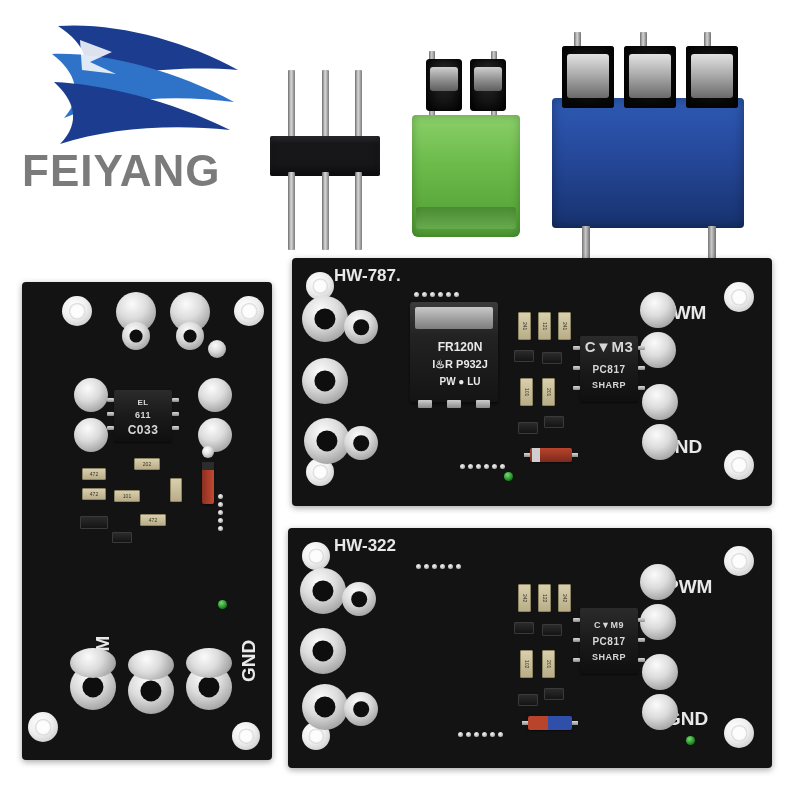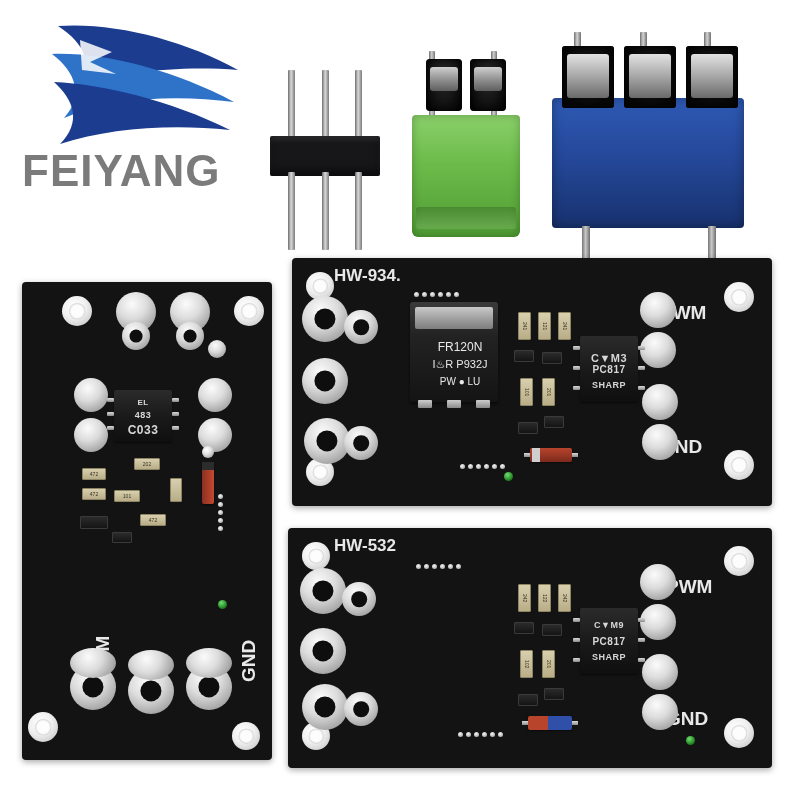--- a/index.html
+++ b/index.html
@@ -272,21 +272,21 @@
   .mosfet .pin {
     width: 16%;
     height: 8px;
     background: linear-gradient(to bottom,#cdcdcd,#8a8a8a);
     border-radius: 1px;
   }
   .mos-line {
     position: absolute;
     left: 12px; right: 0;
     text-align: center;
-    font-weight: normal;
+    font-weight: bold;
     font-size: 10px;
   }
 
   
   .to220 {
     position: absolute;
     background: linear-gradient(to bottom, #2d2d2d 0%, #1d1d1d 45%, #121212 100%);
     border-radius: 3px;
     color: #e4e4e4;
     font-family: "Liberation Sans", sans-serif;
@@ -408,21 +408,21 @@
       <div class="pad tin" style="left:186px; top:58px; width:18px; height:18px;"></div>
 
       <div class="sop" style="left:92px; top:108px; width:58px; height:52px;">
         <div class="leg" style="left:-7px; top:8px;"></div>
         <div class="leg" style="left:-7px; top:22px;"></div>
         <div class="leg" style="left:-7px; top:36px;"></div>
         <div class="leg" style="right:-7px; top:8px;"></div>
         <div class="leg" style="right:-7px; top:22px;"></div>
         <div class="leg" style="right:-7px; top:36px;"></div>
         <div class="sop-txt" style="top:8px; font-size:8px;">EL</div>
-        <div class="sop-txt" style="top:20px; font-size:9px;">483</div>
+        <div class="sop-txt" style="top:20px; font-size:9px;">611</div>
         <div class="sop-txt" style="top:33px; font-size:12px;">C033</div>
       </div>
 
       <div class="smd beige" style="left:60px; top:186px; width:22px; height:10px;">472</div>
       <div class="smd beige" style="left:60px; top:206px; width:22px; height:10px;">472</div>
       <div class="smd beige" style="left:92px; top:208px; width:24px; height:10px;">101</div>
       <div class="smd beige" style="left:112px; top:176px; width:24px; height:10px;">202</div>
       <div class="smd beige" style="left:118px; top:232px; width:24px; height:10px;">472</div>
       <div class="smd dark" style="left:58px; top:234px; width:26px; height:11px;"></div>
       <div class="smd dark" style="left:90px; top:250px; width:18px; height:9px;"></div>
@@ -448,21 +448,21 @@
       <div class="pad tin" style="left:48px; top:366px; width:46px; height:30px;"></div>
       <div class="pad tin" style="left:106px; top:368px; width:46px; height:30px;"></div>
       <div class="pad tin" style="left:164px; top:366px; width:46px; height:30px;"></div>
 
       <div class="led" style="left:196px; top:318px; width:9px; height:9px;"></div>
     </div>
   </div>
 
   <div class="pcb" style="left:292px; top:258px; width:480px; height:248px;">
     <div class="pcb-inner">
-      <div class="silk" style="left:42px; top:8px; font-size:17px;">HW-934.</div>
+      <div class="silk" style="left:42px; top:8px; font-size:17px;">HW-787.</div>
       <div class="silk" style="left:368px; top:44px; font-size:19px;">PWM</div>
       <div class="silk" style="left:368px; top:178px; font-size:19px;">GND</div>
 
       <div class="mount" style="left:14px; top:14px; width:28px; height:28px;"></div>
       <div class="mount" style="left:432px; top:24px; width:30px; height:30px;"></div>
       <div class="mount" style="left:14px; top:200px; width:28px; height:28px;"></div>
       <div class="mount" style="left:432px; top:192px; width:30px; height:30px;"></div>
 
       <div class="pad tin hole" style="left:10px; top:38px; width:46px; height:46px;"></div>
       <div class="pad tin hole" style="left:52px; top:52px; width:34px; height:34px;"></div>
@@ -495,21 +495,21 @@
           <div class="p"></div>
       </div>
 
       <div class="sop" style="left:288px; top:78px; width:58px; height:66px;">
         <div class="leg" style="left:-7px; top:10px;"></div>
         <div class="leg" style="left:-7px; top:30px;"></div>
         <div class="leg" style="left:-7px; top:50px;"></div>
         <div class="leg" style="right:-7px; top:10px;"></div>
         <div class="leg" style="right:-7px; top:30px;"></div>
         <div class="leg" style="right:-7px; top:50px;"></div>
-        <div class="sop-txt" style="top:16px; font-size:11px;">C▼M3</div>
+        <div class="sop-txt" style="top:2px; font-size:15px;">C▼M3</div>
         <div class="sop-txt" style="top:28px; font-size:10px;">PC817</div>
         <div class="sop-txt" style="top:44px; font-size:9px;">SHARP</div>
       </div>
 
       <div class="smd beige vert" style="left:226px; top:54px; width:11px; height:26px;">241</div>
       <div class="smd beige vert" style="left:246px; top:54px; width:11px; height:26px;">121</div>
       <div class="smd beige vert" style="left:266px; top:54px; width:11px; height:26px;">241</div>
       <div class="smd beige vert" style="left:228px; top:120px; width:11px; height:26px;">101</div>
       <div class="smd beige vert" style="left:250px; top:120px; width:11px; height:26px;">201</div>
       <div class="smd dark" style="left:222px; top:92px; width:18px; height:10px;"></div>
@@ -530,21 +530,21 @@
           <div class="p"></div>
           <div class="p"></div>
           <div class="p"></div>
       </div>
       <div class="led" style="left:212px; top:214px; width:9px; height:9px;"></div>
     </div>
   </div>
 
   <div class="pcb" style="left:288px; top:528px; width:484px; height:240px;">
     <div class="pcb-inner">
-      <div class="silk" style="left:46px; top:8px; font-size:17px;">HW-532</div>
+      <div class="silk" style="left:46px; top:8px; font-size:17px;">HW-322</div>
       <div class="silk" style="left:378px; top:48px; font-size:19px;">PWM</div>
       <div class="silk" style="left:378px; top:180px; font-size:19px;">GND</div>
 
       <div class="mount" style="left:14px; top:14px; width:28px; height:28px;"></div>
       <div class="mount" style="left:436px; top:18px; width:30px; height:30px;"></div>
       <div class="mount" style="left:14px; top:194px; width:28px; height:28px;"></div>
       <div class="mount" style="left:436px; top:190px; width:30px; height:30px;"></div>
 
       <div class="pad tin hole" style="left:12px; top:40px; width:46px; height:46px;"></div>
       <div class="pad tin hole" style="left:54px; top:54px; width:34px; height:34px;"></div>

